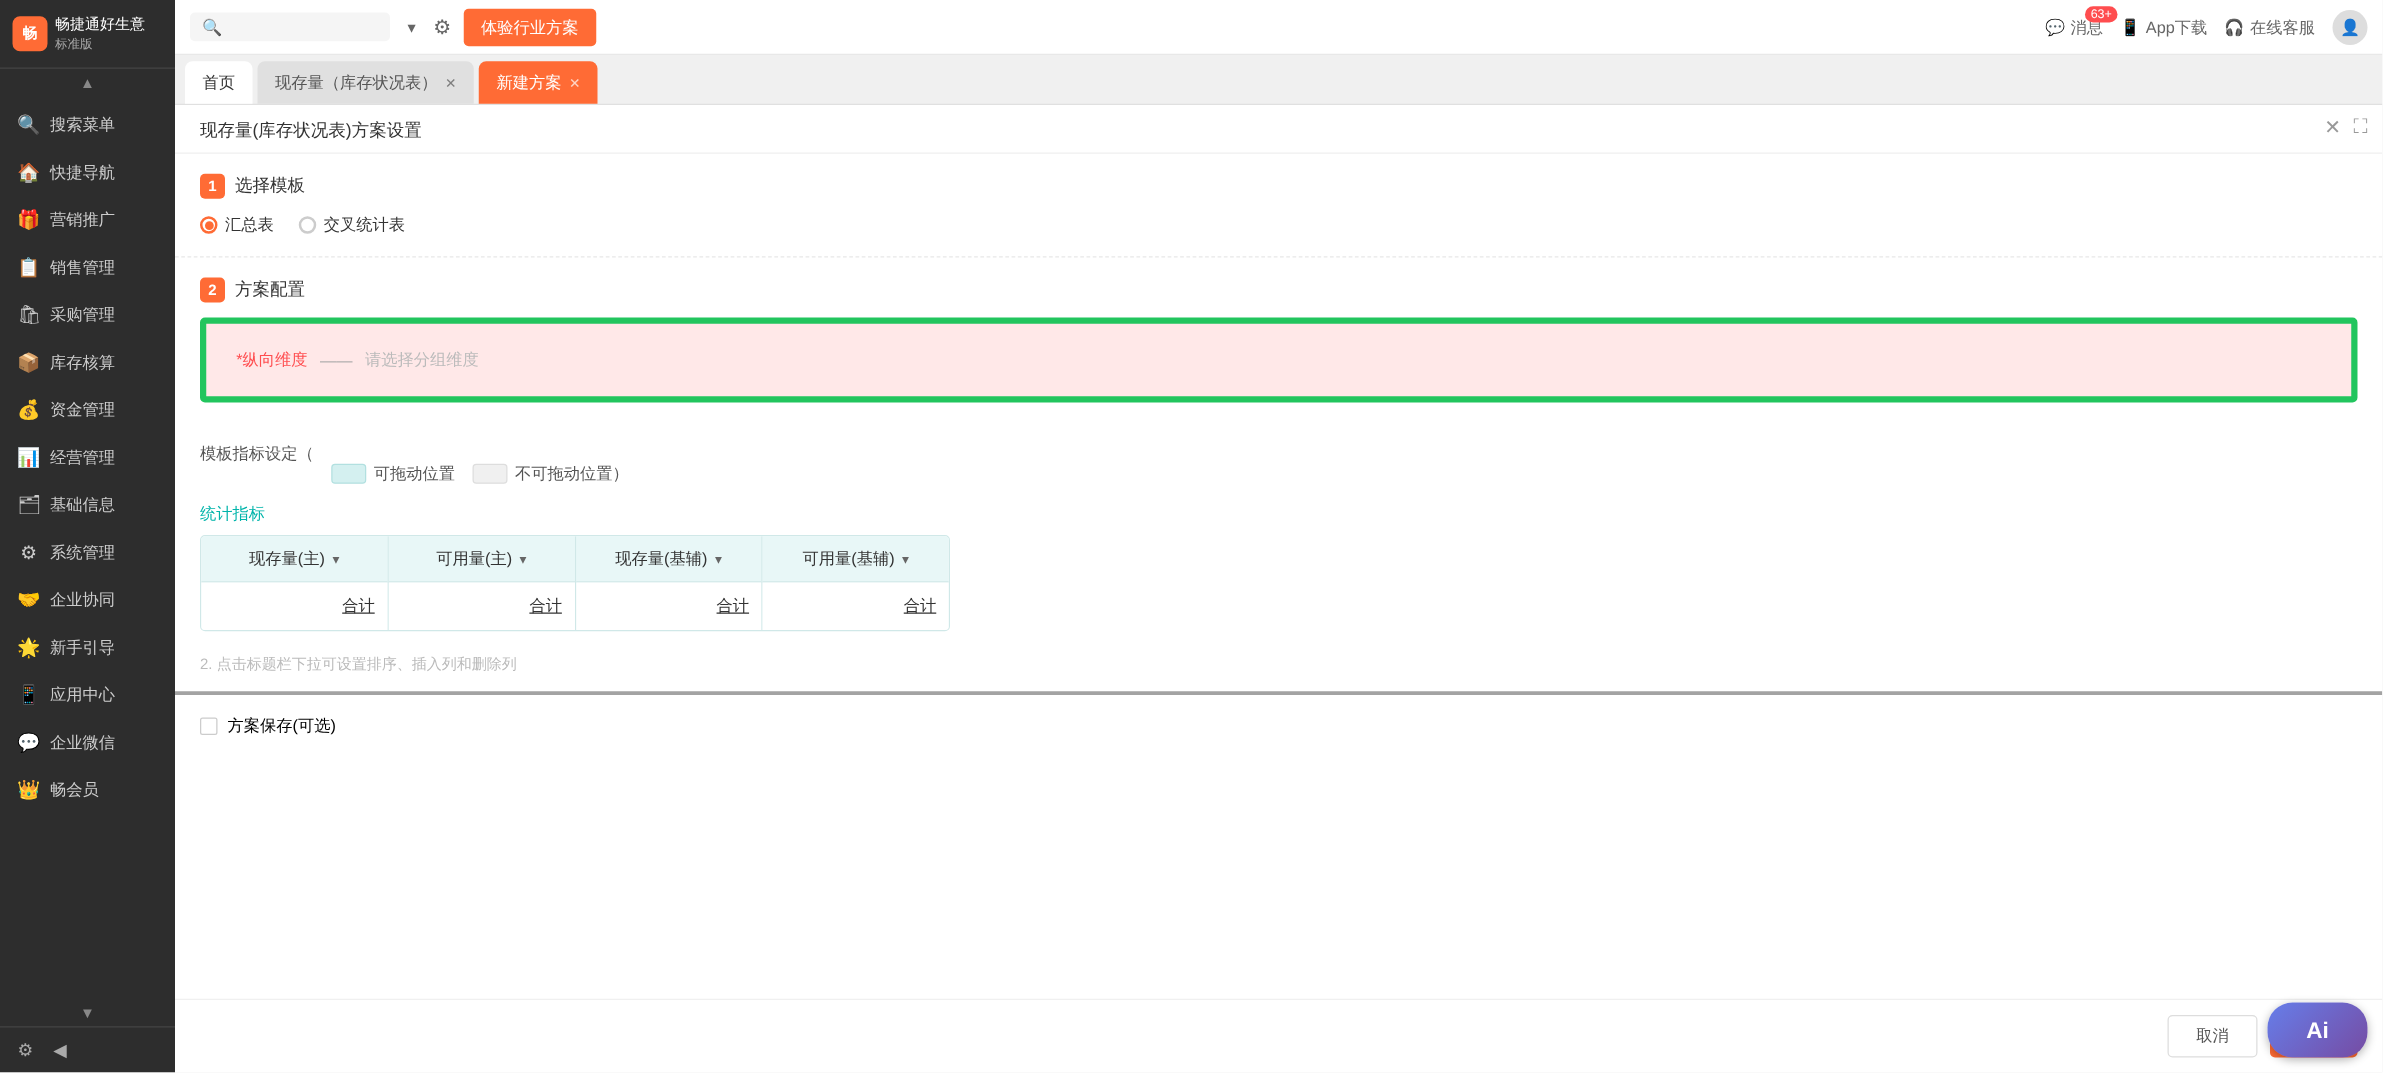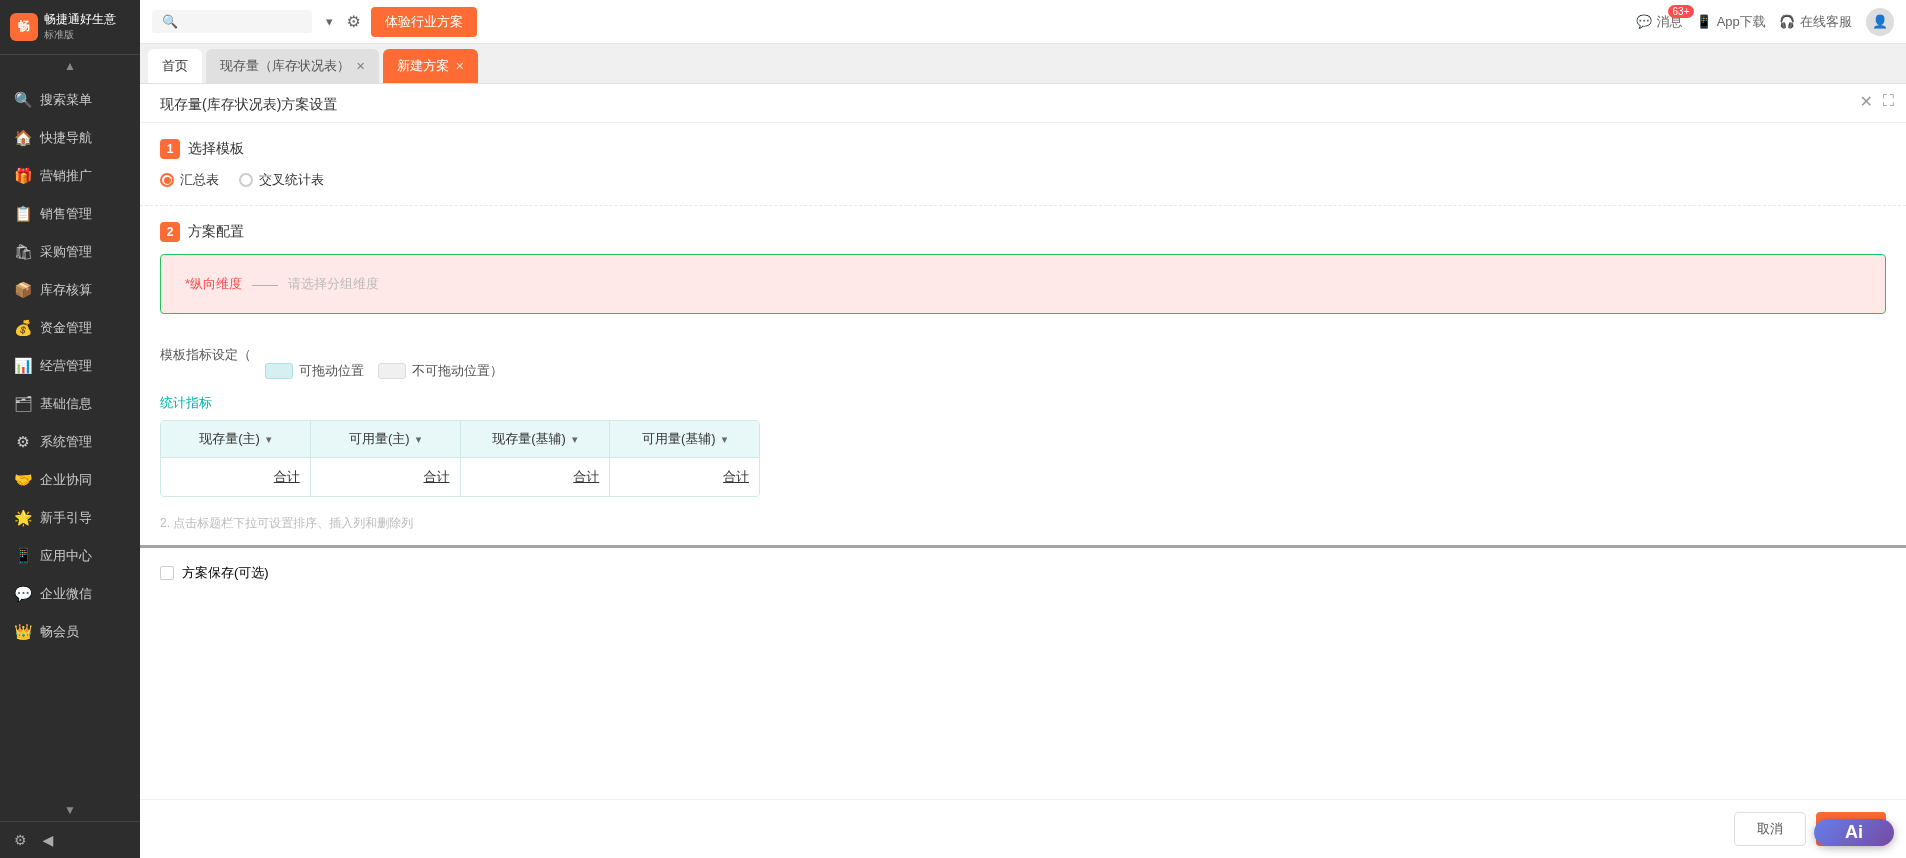--- a/index.html
+++ b/index.html
@@ -196,21 +196,21 @@
       width: 7px; height: 7px;
       border-radius: 50%;
       background: #ff6b35;
     }
 
     
     .dim-label { font-size: 13px; color: #555; margin-bottom: 10px; }
 
     .dim-box {
       background: #ffe8e8;
-      border: 1px solid #22c55e;
+      border: 5px solid #22c55e;
       border-radius: 4px;
       padding: 20px 24px;
       display: flex; align-items: center; gap: 10px;
     }
     .dim-box-required { color: #ff4d4f; font-size: 13px; }
     .dim-box-line { color: #aaa; font-size: 13px; }
     .dim-box-placeholder { color: #bbb; font-size: 13px; }
 
     
     .template-indicator {
@@ -318,21 +318,21 @@
     
     .content-controls {
       position: absolute; top: 8px; right: 12px;
       display: flex; gap: 10px; color: #999; font-size: 16px; cursor: pointer;
     }
 
     
     .ai-badge {
       position: fixed;
       bottom: 12px; right: 12px;
-      width: 80px; height: 27px;
+      width: 80px; height: 44px;
       background: linear-gradient(135deg, #667eea, #764ba2);
       border-radius: 20px;
       display: flex; align-items: center; justify-content: center;
       color: #fff; font-size: 18px; font-weight: bold;
       cursor: pointer;
       box-shadow: 0 2px 8px rgba(0,0,0,0.3);
     }
 
     
     .sidebar-nav::-webkit-scrollbar { width: 4px; }

